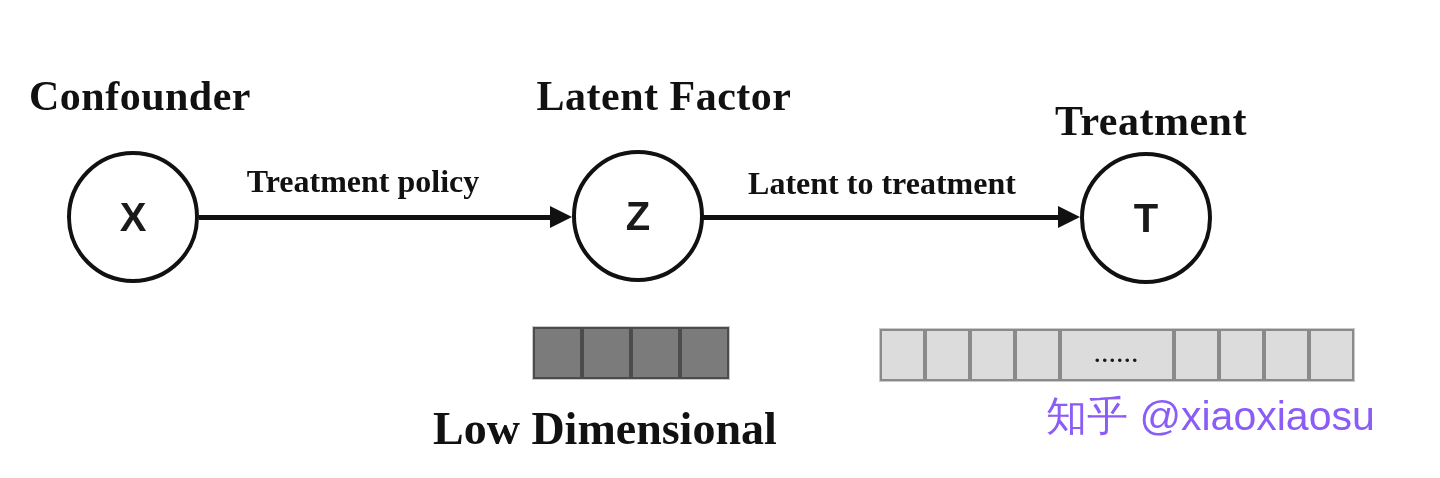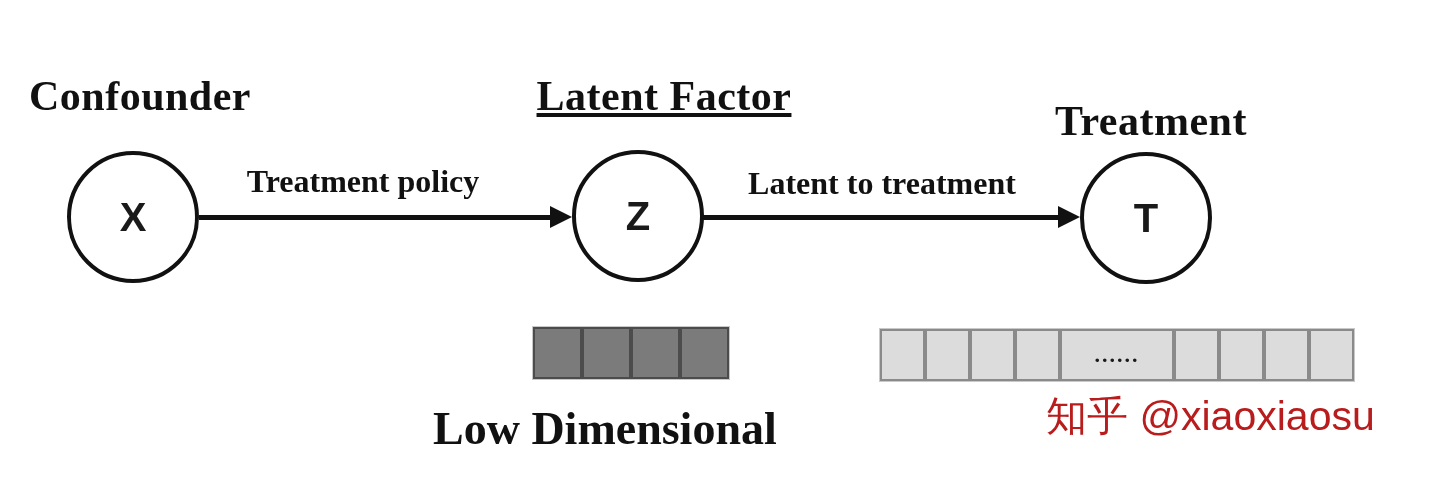--- a/index.html
+++ b/index.html
@@ -100,24 +100,24 @@
     font-size: 41px;
     white-space: nowrap;
     z-index: 1;
   }
 </style>
 </head>
 <body>
 
 <div id="canvas">
 
-  <div id="watermark" class="abs" style="left: 1046px; top: 389px; color: #b91c1c;">知乎 @xiaoxiaosu</div>
+  <div id="watermark" class="abs" style="left: 1046px; top: 389px; color: #8b5cf6;">知乎 @xiaoxiaosu</div>
 
   <div class="node-title abs" style="left:-10px; top:72px; width:300px;">Confounder</div>
-  <div class="node-title abs" style="left:514px; top:72px; width:300px;text-decoration:underline;">Latent Factor</div>
+  <div class="node-title abs" style="left:514px; top:72px; width:300px;">Latent Factor</div>
   <div class="node-title abs" style="left:1001px; top:72px; width:300px;margin-top:25px;">Treatment</div>
 
   <div class="node-circle abs" style="left:67px; top:151px;">
     <span class="node-letter">X</span>
   </div>
   <div class="node-circle abs" style="left:572px; top:150px;">
     <span class="node-letter">Z</span>
   </div>
   <div class="node-circle abs" style="left:1080px; top:152px;">
     <span class="node-letter">T</span>

